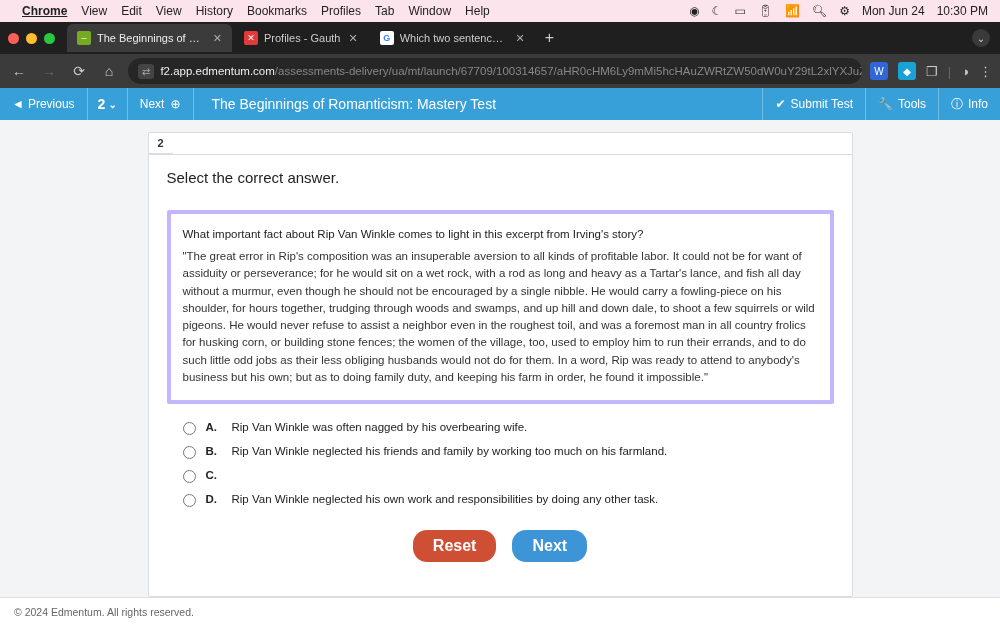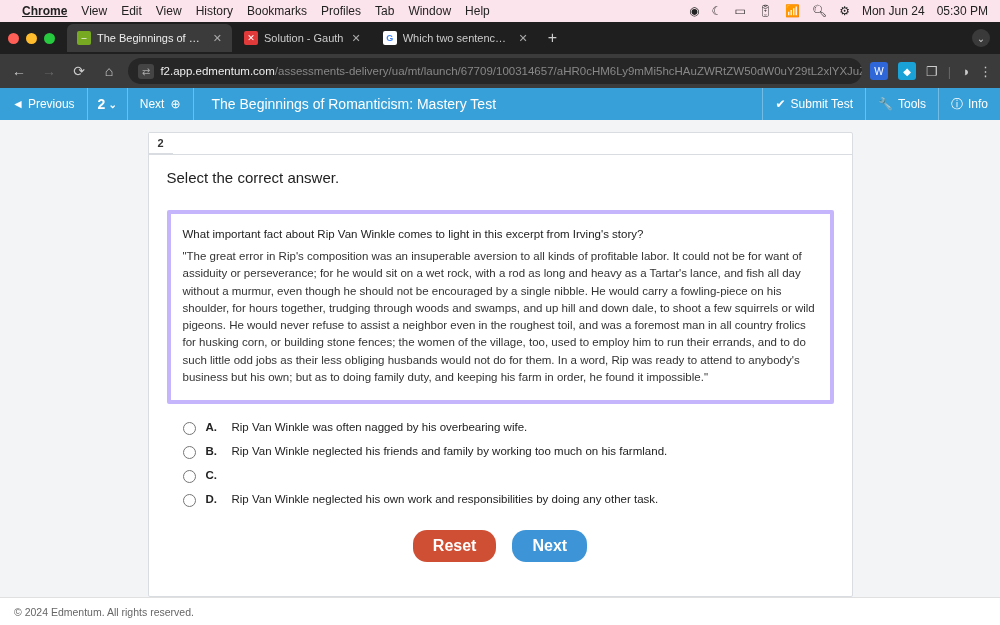--- a/index.html
+++ b/index.html
@@ -92,39 +92,39 @@
   <span class="spacer"></span>
   <div class="right-icons">
     <span>◉</span>
     <span>☾</span>
     <span>▭</span>
     <span>🔋︎</span>
     <span>📶</span>
     <span>🔍︎</span>
     <span>⚙</span>
     <span>Mon Jun 24</span>
-    <span>05:30 PM</span>
+    <span>10:30 PM</span>
   </div>
 </div>
 
 <div class="chrome-window">
   <div class="tab-strip">
     <div class="traffic">
       <div class="tl-red"></div>
       <div class="tl-yel"></div>
       <div class="tl-grn"></div>
     </div>
     <div class="tab active">
       <span class="favicon" style="background:#7a2;color:#fff">–</span>
       <span class="title">The Beginnings of Romanticis</span>
       <span class="close">✕</span>
     </div>
     <div class="tab">
       <span class="favicon" style="background:#e03a3a;color:#fff">✕</span>
-      <span class="title">Solution - Gauth</span>
+      <span class="title">Profiles - Gauth</span>
       <span class="close">✕</span>
     </div>
     <div class="tab">
       <span class="favicon" style="background:#fff;color:#4285f4;font-weight:700">G</span>
       <span class="title">Which two sentences contai</span>
       <span class="close">✕</span>
     </div>
     <span class="new-tab">+</span>
     <span class="tab-spacer"></span>
     <span class="caret-down">⌄</span>

